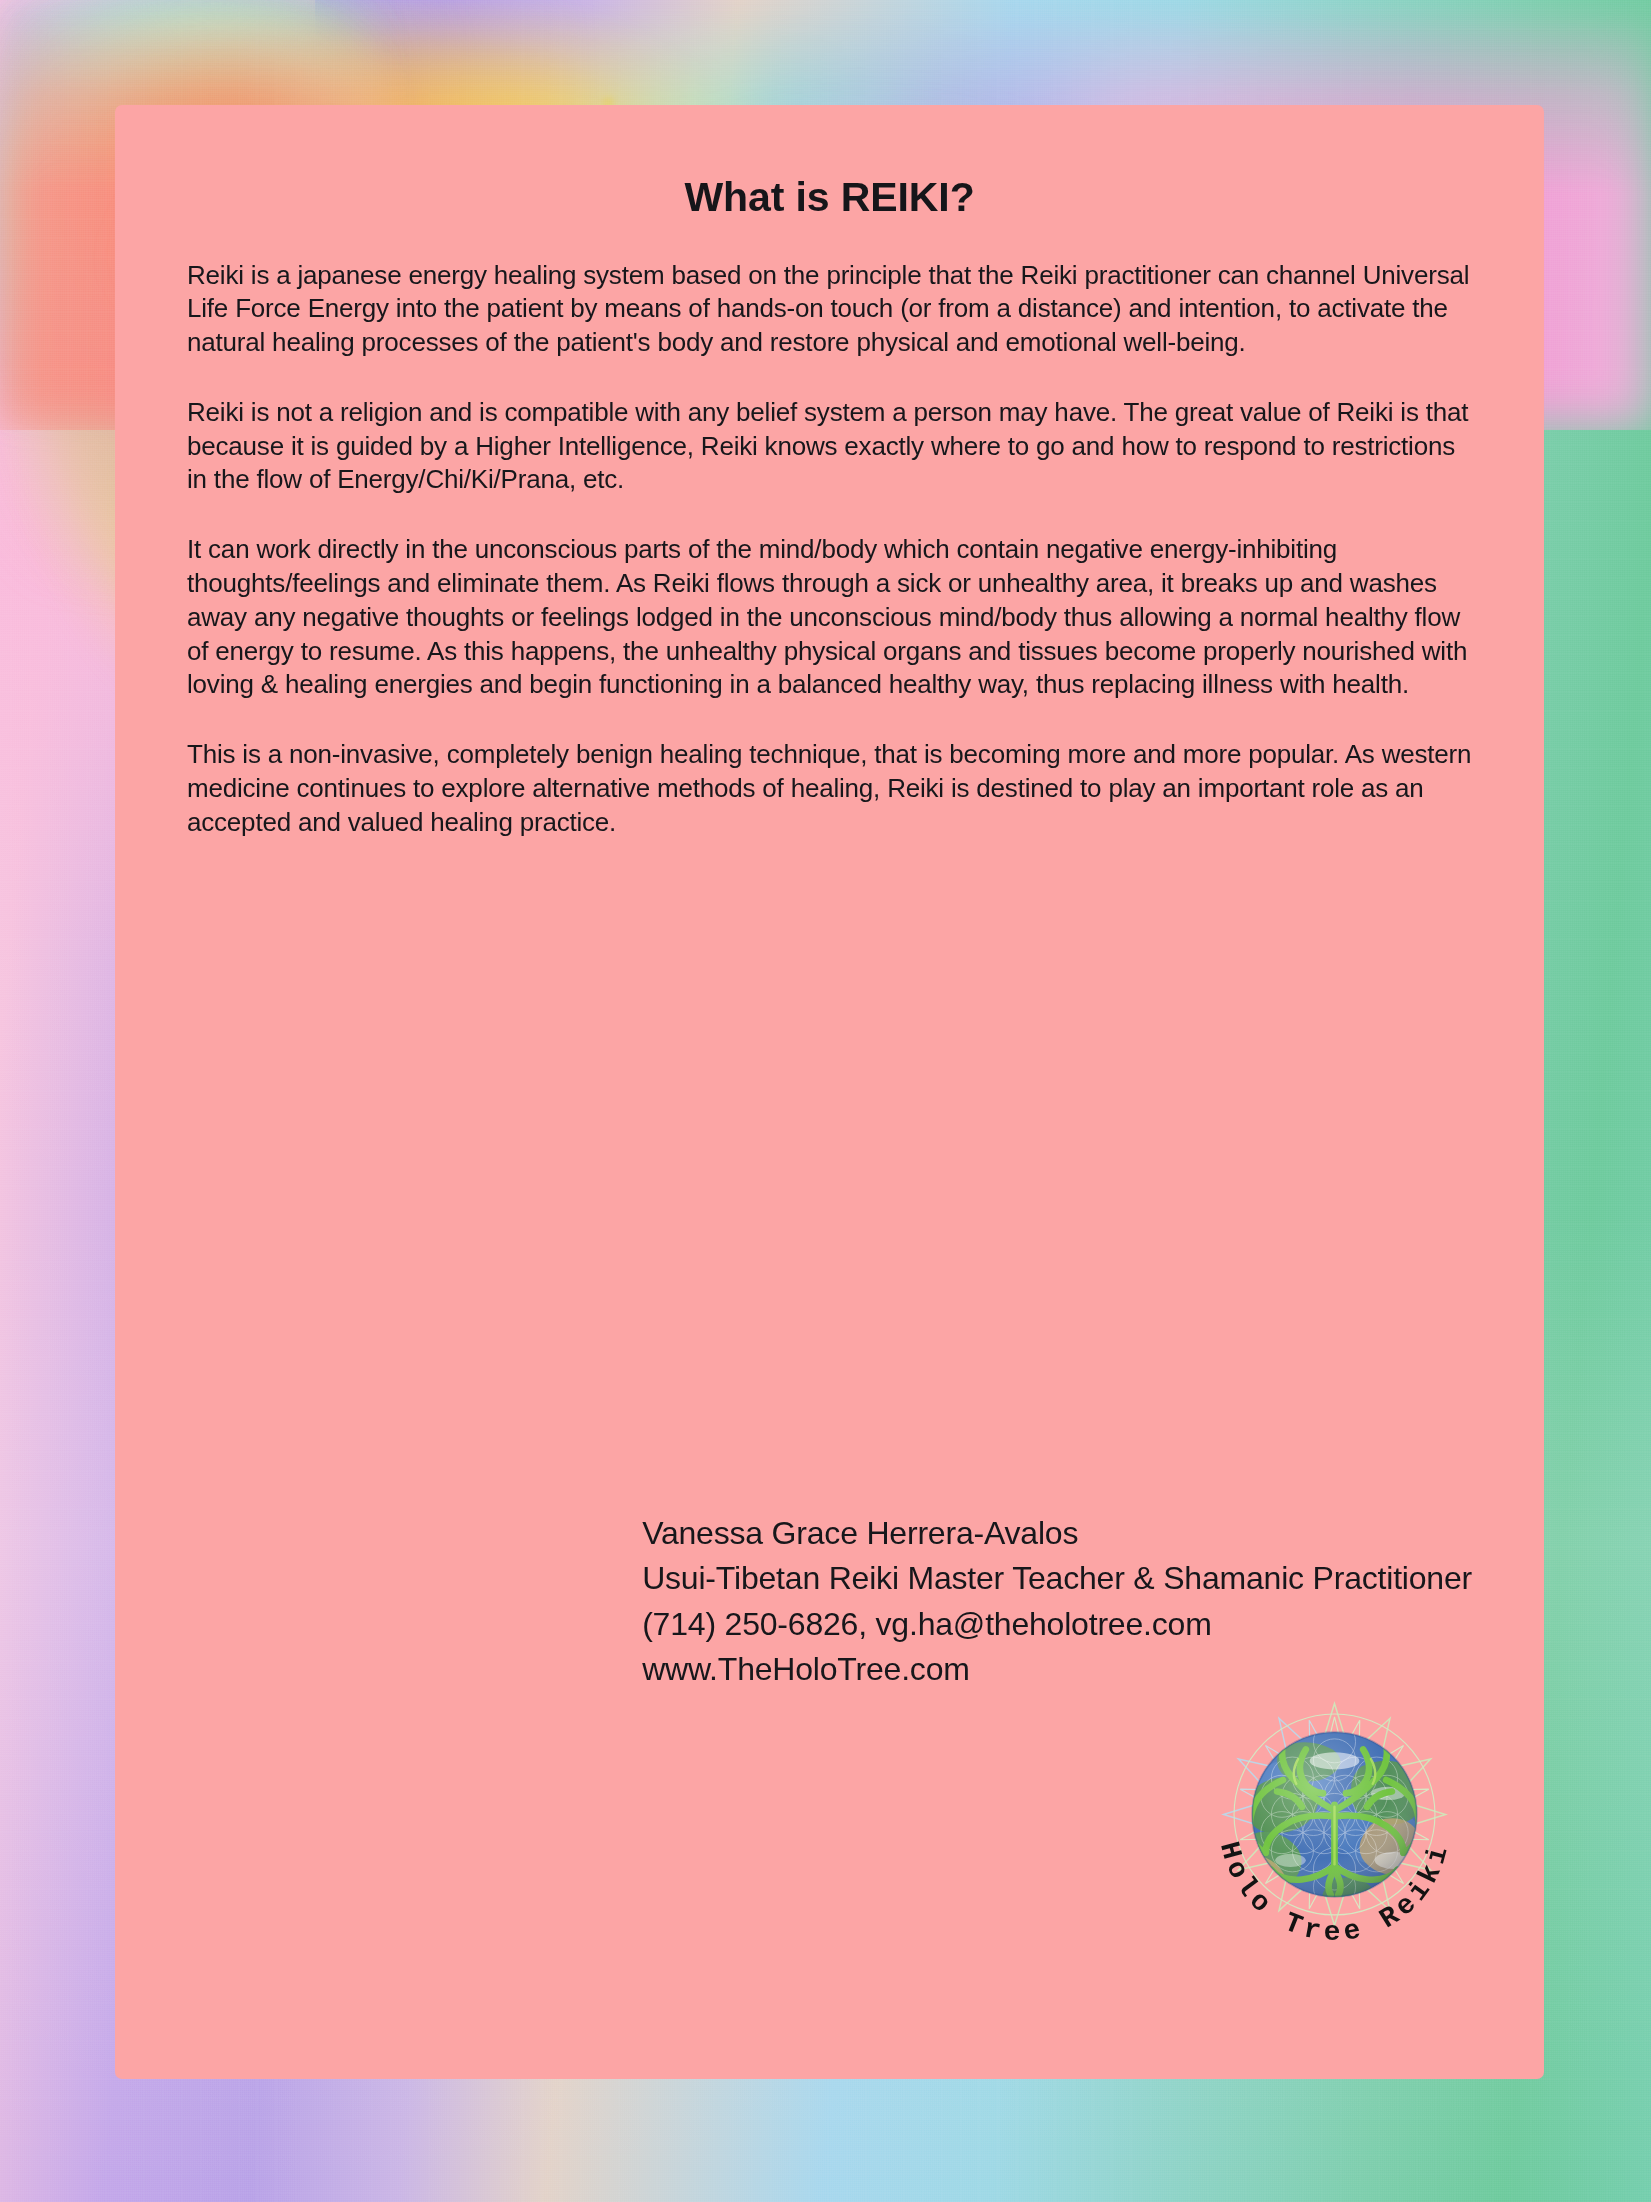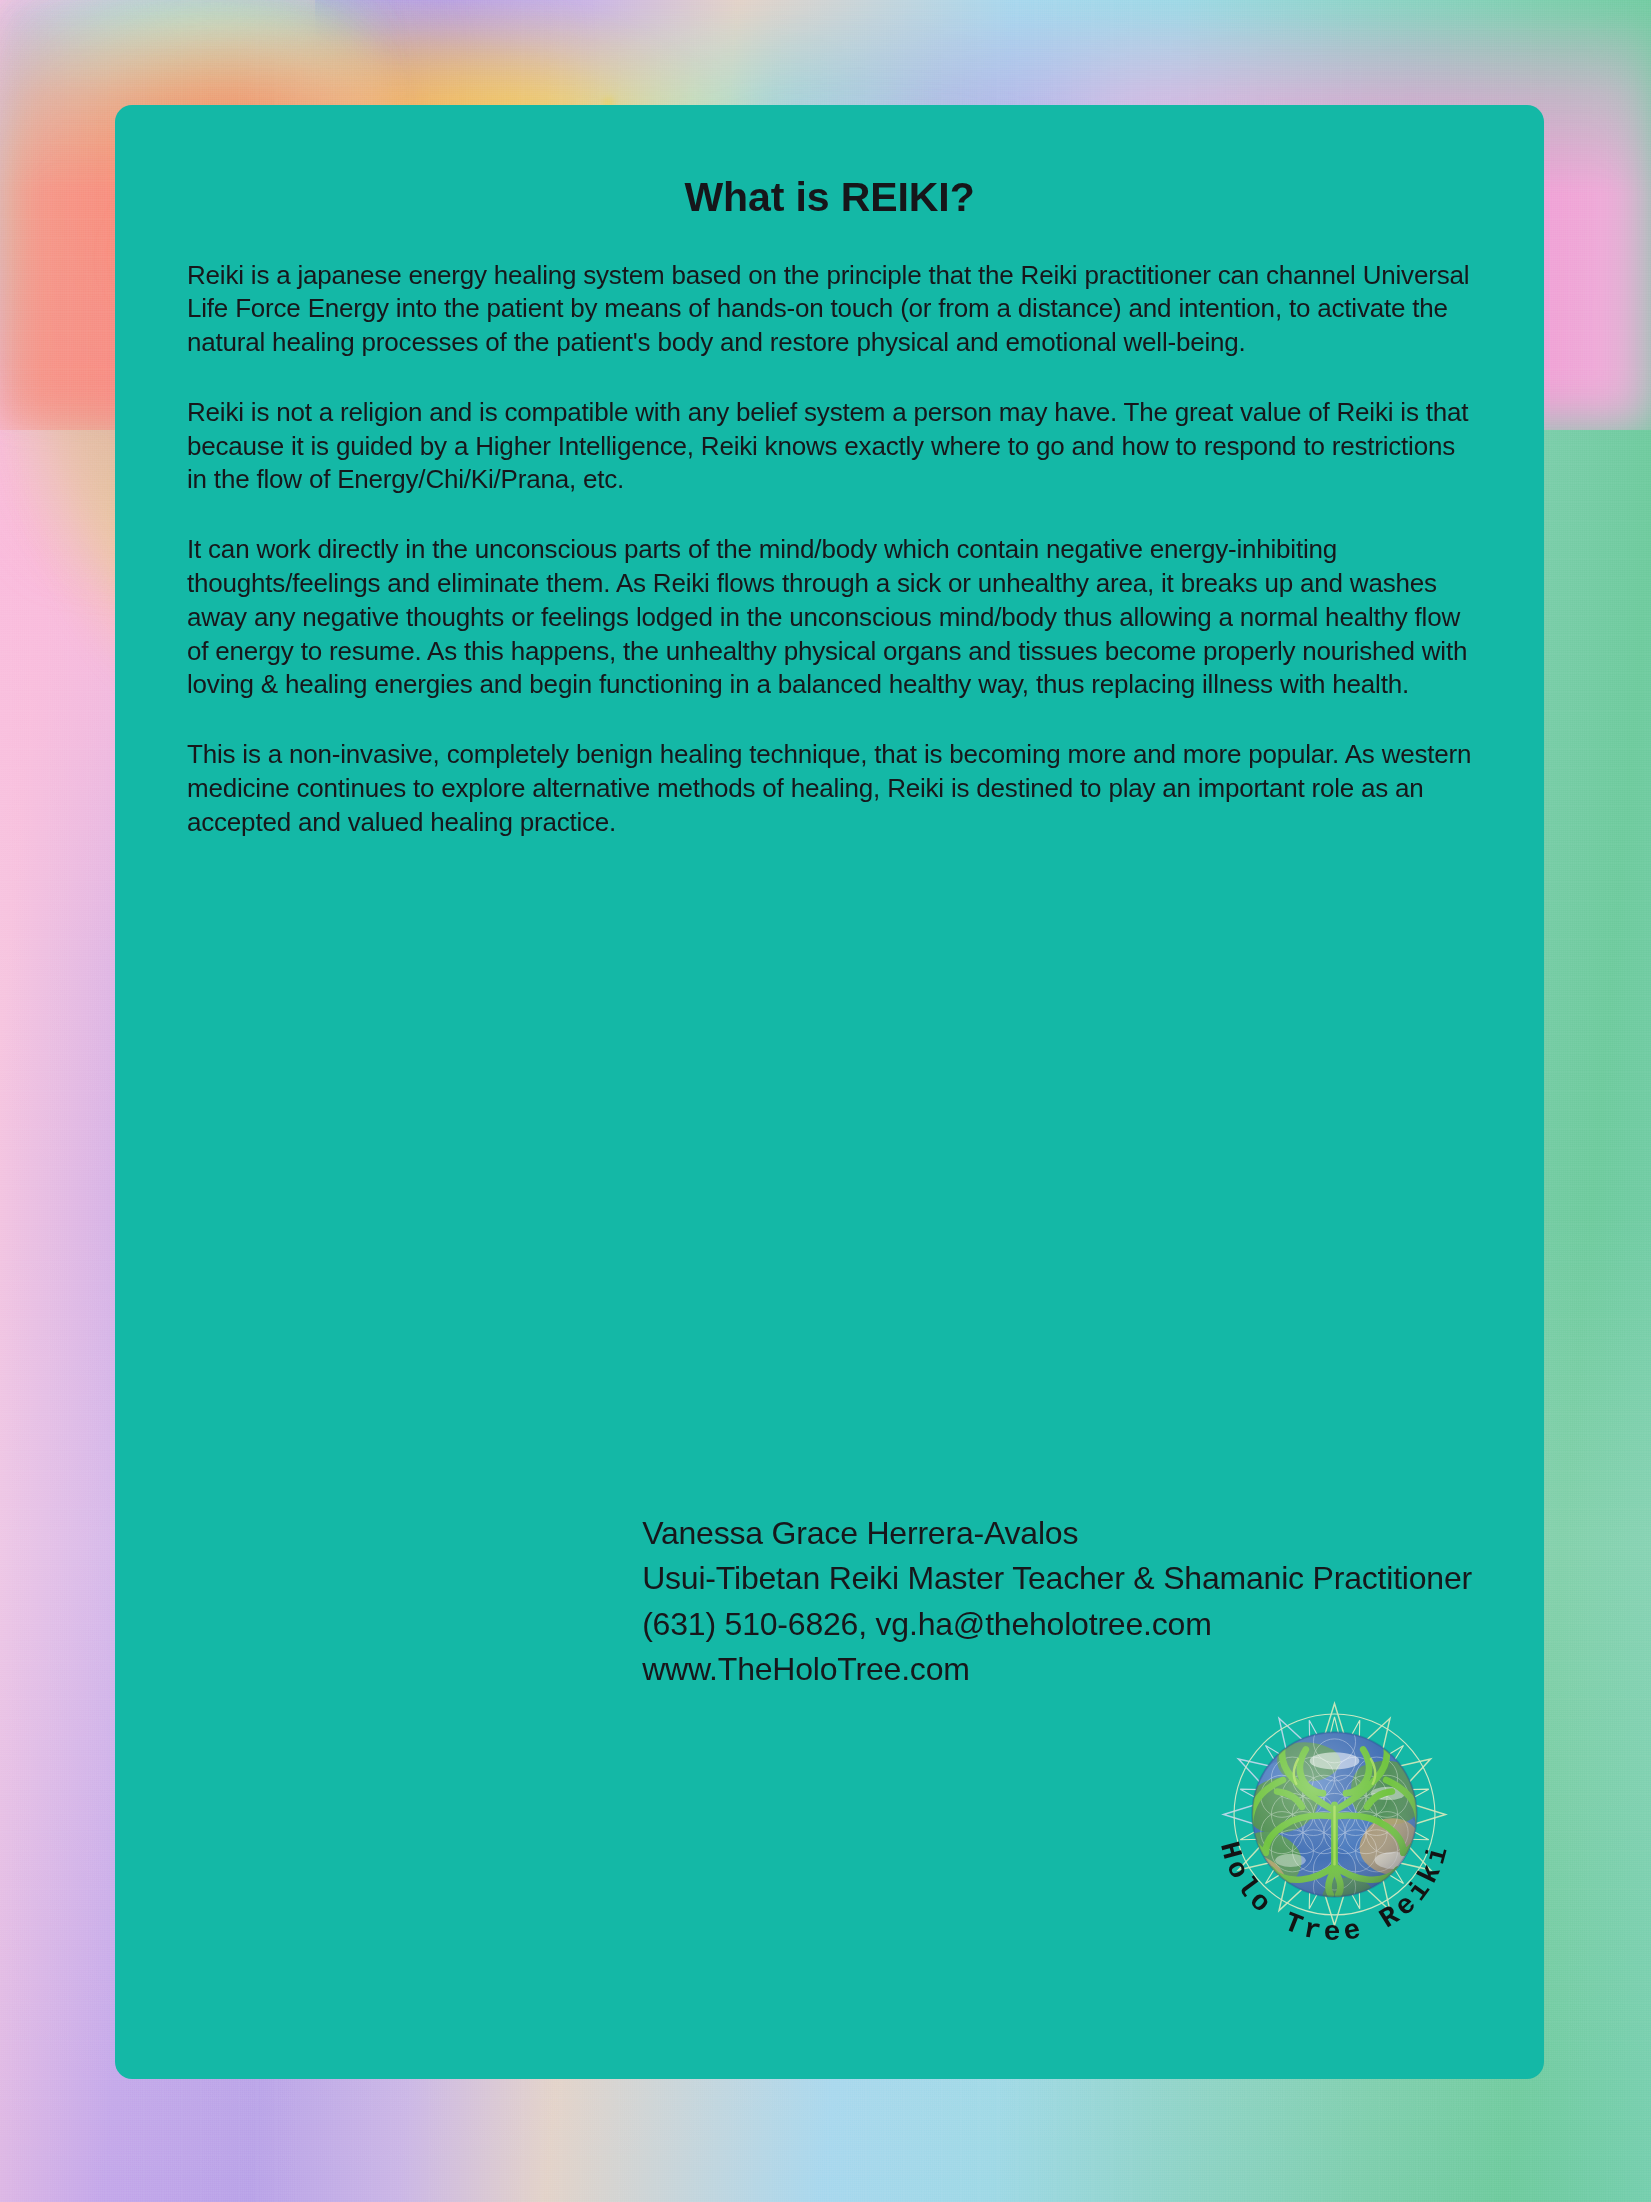--- a/index.html
+++ b/index.html
@@ -249,22 +249,22 @@
     mix-blend-mode:overlay;
   }
 
   
   #card{
     position:absolute;
     left:115px;
     top:105px;
     width:1429px;
     height:1974px;
-    background:#14b8a6;
-    border-radius:17px;
+    background:#fca5a5;
+    border-radius:7px;
     z-index:2;
     padding:57px 72px 48px 72px;
   }
 
   #doc-title{
     text-align:center;
     font-size:41px;
     font-weight:700;
     color:#16161a;
     letter-spacing:-0.1px;
@@ -342,21 +342,21 @@
   <p class="para">Reiki is a japanese energy healing system based on the principle that the Reiki practitioner can channel Universal Life Force Energy into the patient by means of hands-on touch (or from a distance) and intention, to activate the natural healing processes of the patient's body and restore physical and emotional well-being.</p>
   <p class="para">Reiki is not a religion and is compatible with any belief system a person may have. The great value of Reiki is that because it is guided by a Higher Intelligence, Reiki knows exactly where to go and how to respond to restrictions in the flow of Energy/Chi/Ki/Prana, etc.</p>
   <p class="para">It can work directly in the unconscious parts of the mind/body which contain negative energy-inhibiting thoughts/feelings and eliminate them. As Reiki flows through a sick or unhealthy area, it breaks up and washes away any negative thoughts or feelings lodged in the unconscious mind/body thus allowing a normal healthy flow of energy to resume. As this happens, the unhealthy physical organs and tissues become properly nourished with loving &amp; healing energies and begin functioning in a balanced healthy way, thus replacing illness with health.</p>
   <p class="para">This is a non-invasive, completely benign healing technique, that is becoming more and more popular. As western medicine continues to explore alternative methods of healing, Reiki is destined to play an important role as an accepted and valued healing practice.</p>
 
   <div id="footer">
 
     <div id="contact">
       <div>Vanessa Grace Herrera-Avalos</div>
       <div>Usui-Tibetan Reiki Master Teacher &amp; Shamanic Practitioner</div>
-      <div>(631) 510-6826, vg.ha@theholotree.com</div>
+      <div>(714) 250-6826, vg.ha@theholotree.com</div>
       <div>www.TheHoloTree.com</div>
     </div>
 
     <div id="logo">
       <svg viewBox="0 0 300 300" xmlns="http://www.w3.org/2000/svg" aria-hidden="true">
         <defs>
           <clipPath id="globeClip">
               <circle cx="150" cy="128" r="86"></circle>
             </clipPath>
           <radialGradient id="globeShade" cx="38%" cy="32%" r="78%">

